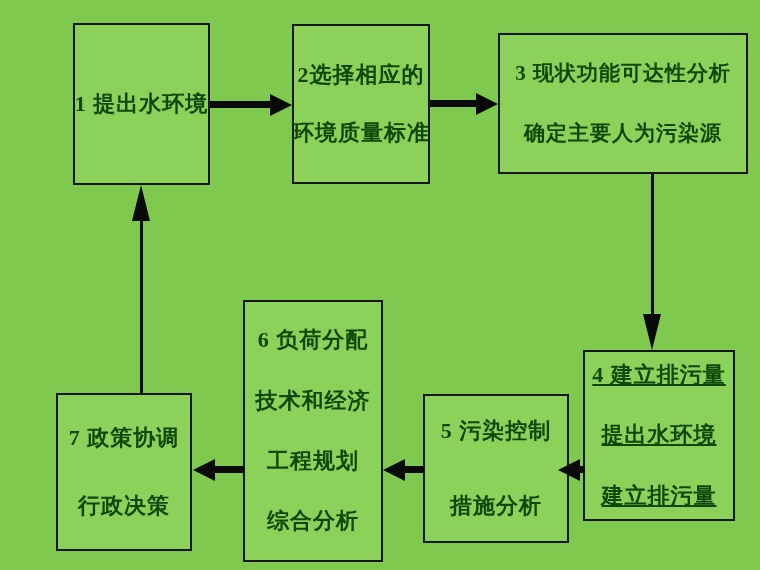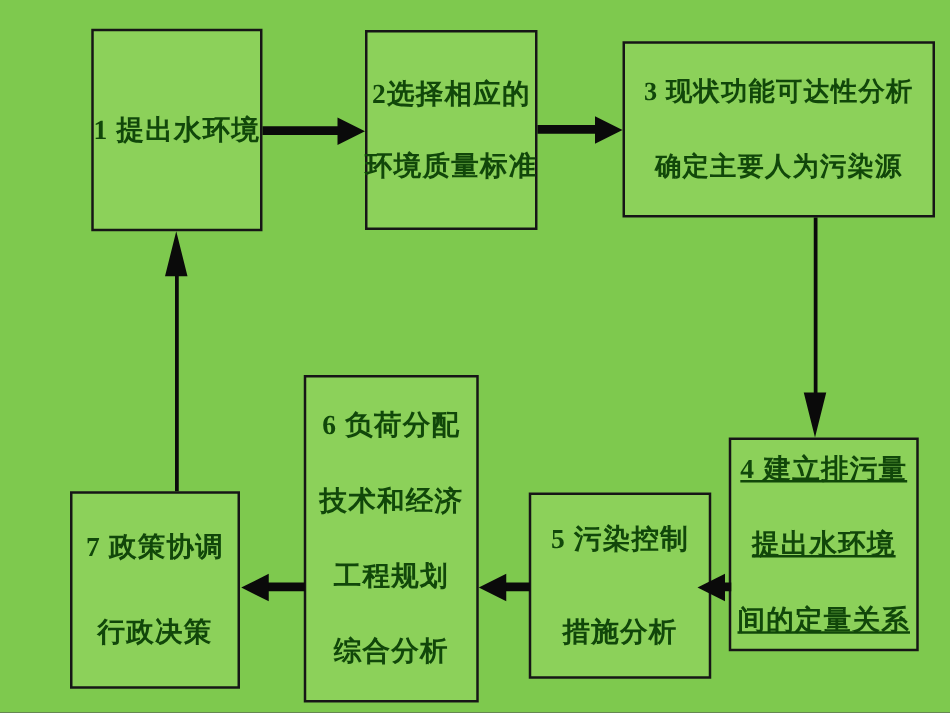--- a/index.html
+++ b/index.html
@@ -82,21 +82,21 @@
   
   <div class="box box3">
     <div class="line">3 现状功能可达性分析</div>
     <div class="line">确定主要人为污染源</div>
   </div>
 
   
   <div class="box box4">
     <div class="line">4 建立排污量</div>
     <div class="line">提出水环境</div>
-    <div class="line">间的定量关系</div>
+    <div class="line">建立排污量</div>
   </div>
 
   
   <div class="box box5">
     <div class="line">5 污染控制</div>
     <div class="line">措施分析</div>
   </div>
 
   
   <div class="box box6">

